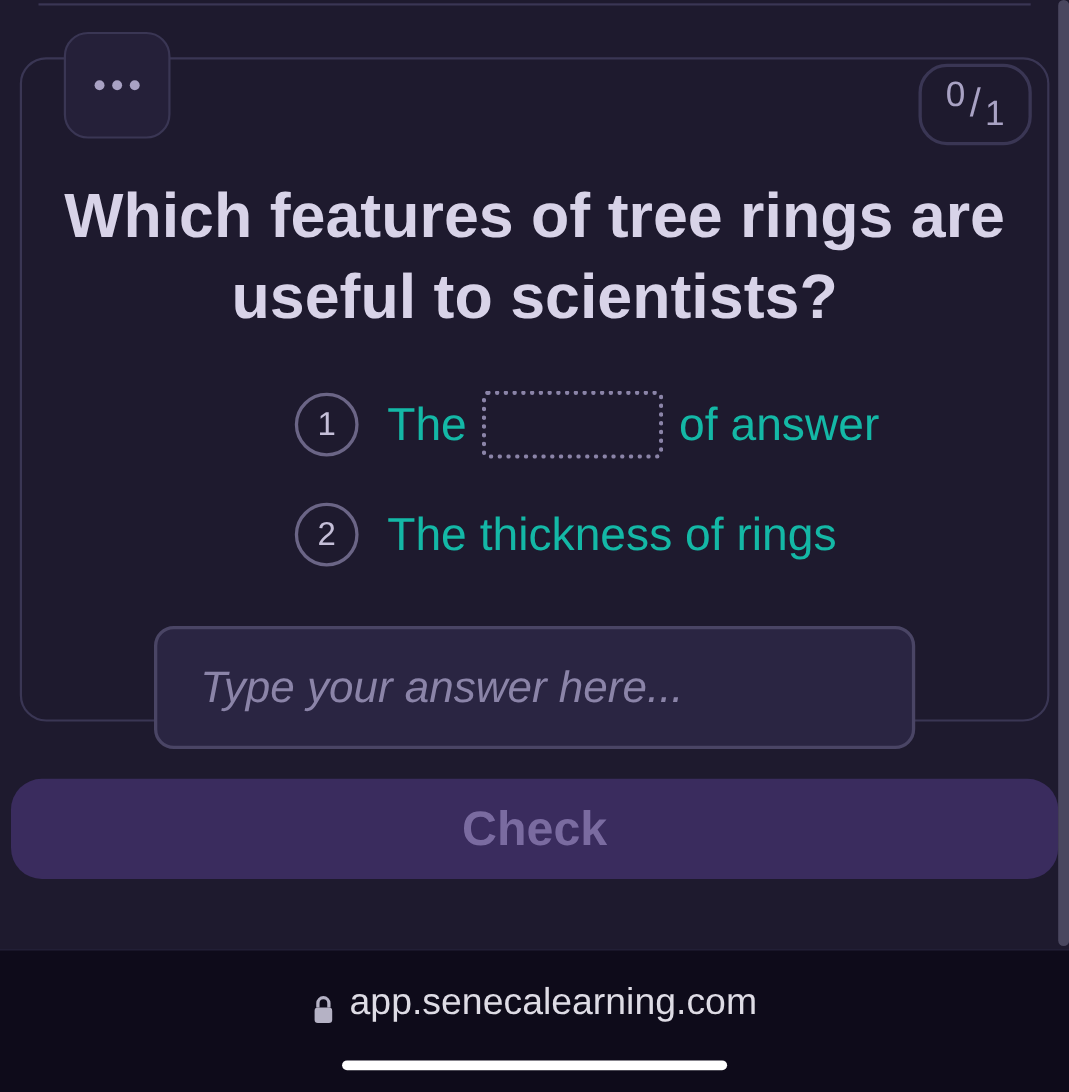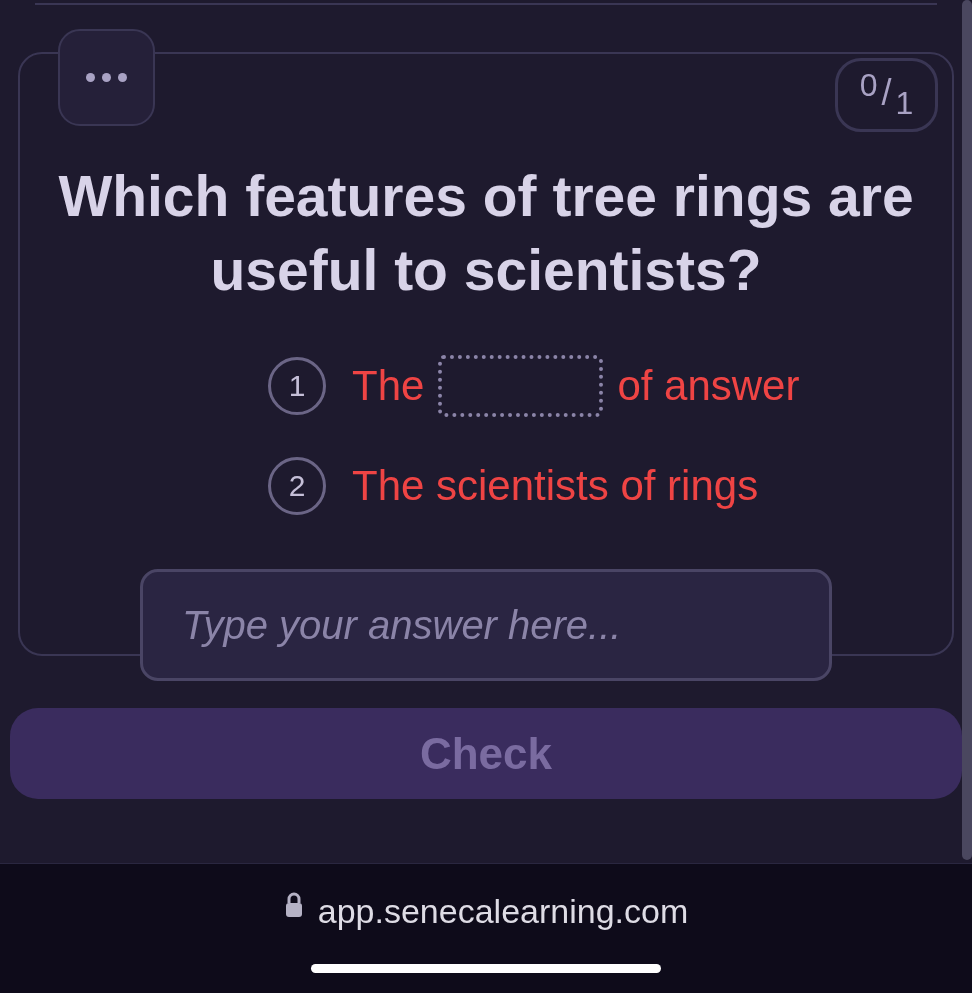--- a/index.html
+++ b/index.html
@@ -118,21 +118,21 @@
       border: 3px solid #6b6586;
       border-radius: 50%;
       display: flex;
       align-items: center;
       justify-content: center;
       color: #c5bfd8;
       font-size: 30px;
       flex-shrink: 0;
     }
     .option-text {
-      color: #ef4444;
+      color: #14b8a6;
       font-size: 42px;
       display: flex;
       align-items: center;
       gap: 14px;
       white-space: nowrap;
     }
     .blank {
       display: inline-block;
       width: 165px;
       height: 62px;
@@ -185,21 +185,21 @@
       background: #0e0b1a;
       border-top: 1px solid #2a2740;
       display: flex;
       flex-direction: column;
       align-items: center;
       justify-content: flex-start;
       padding-top: 28px;
     }
     .url-row {
       display: flex;
-      align-items: flex-start;
+      align-items: flex-end;
       gap: 14px;
       color: #dedce5;
       font-size: 34px;
     }
     .lock-icon {
       width: 20px;
       height: 26px;
       position: relative;
     }
     .lock-icon svg {
@@ -259,21 +259,21 @@
     <div class="option-row">
       <div class="option-number">1</div>
       <div class="option-text">
         <span>The</span>
         <span class="blank"></span>
         <span>of answer</span>
       </div>
     </div>
     <div class="option-row">
       <div class="option-number">2</div>
-      <div class="option-text">The scientists of rings</div>
+      <div class="option-text">The thickness of rings</div>
     </div>
   </div>
 
   <div class="answer-input-wrap">
     <input type="text" class="answer-input" placeholder="Type your answer here..." style="">
   </div>
 </div>
 
 <button class="check-button">Check</button>
 

